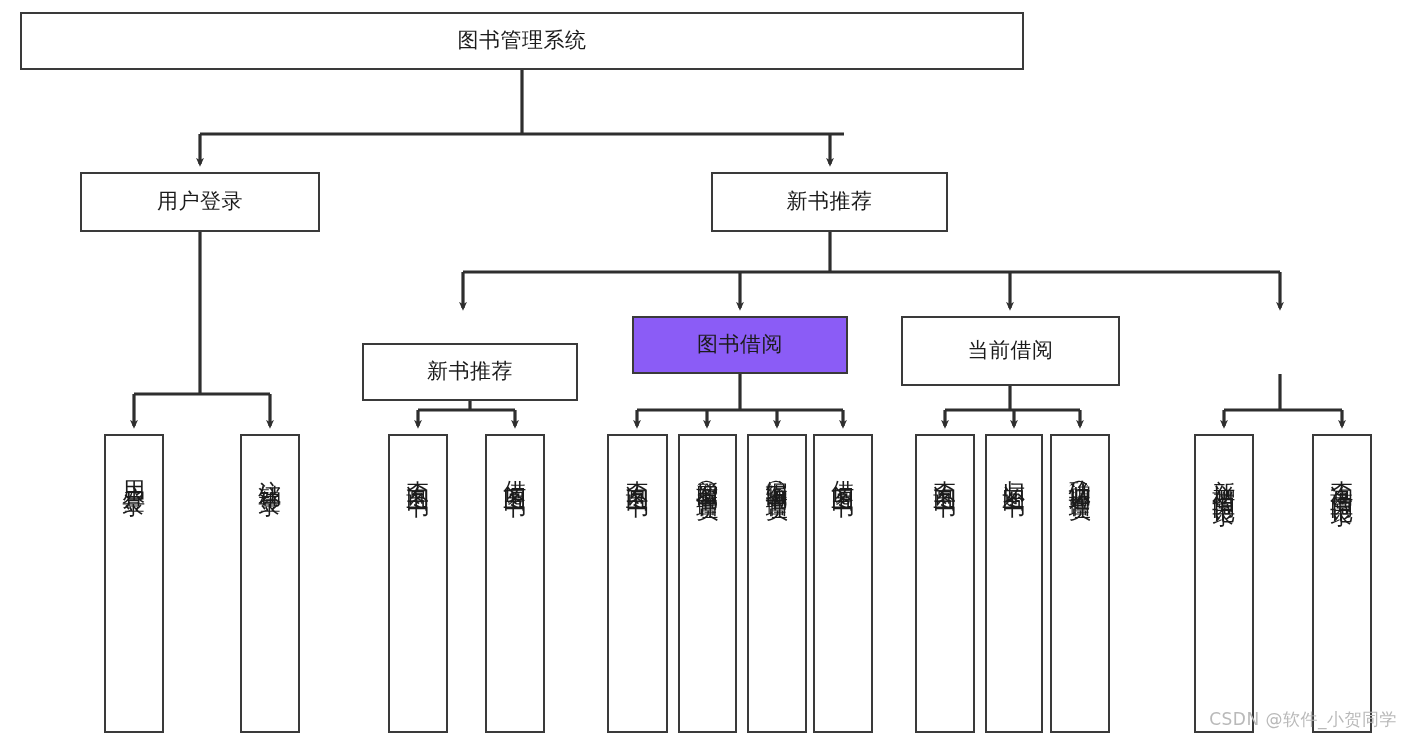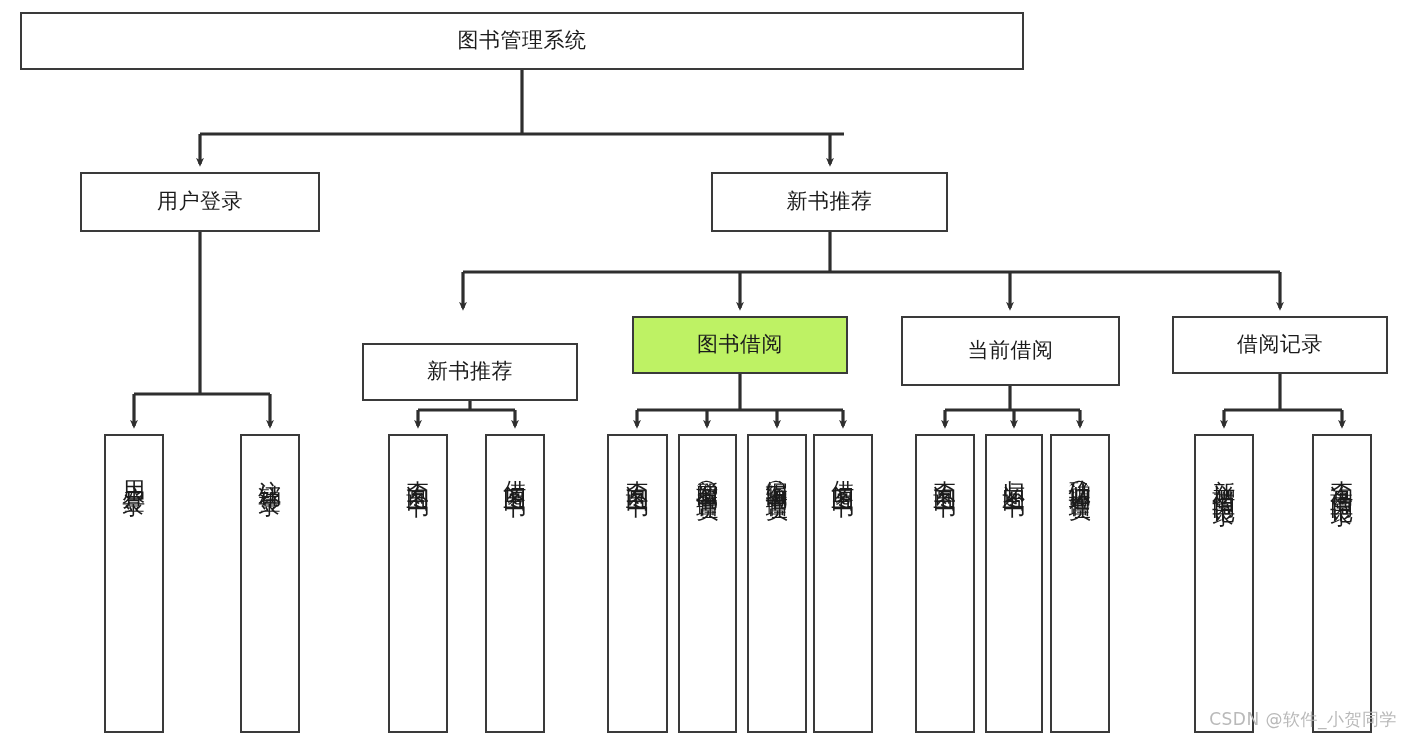--- a/index.html
+++ b/index.html
@@ -131,28 +131,25 @@
   <div class="node horiz" style="left: 80px; top: 172px; width: 240px; height: 60px; border-color: rgb(58, 58, 58); background: rgb(255, 255, 255); color: rgb(27, 27, 27);">
     <span class="label">用户登录</span>
   </div>
   <div class="node horiz" style="left: 711px; top: 172px; width: 237px; height: 60px; border-color: rgb(58, 58, 58); background: rgb(255, 255, 255); color: rgb(27, 27, 27);">
     <span class="label">新书推荐</span>
   </div>
 
   <div class="node horiz" style="left: 362px; top: 316px; width: 216px; height: 58px; border-color: rgb(58, 58, 58); background: rgb(255, 255, 255); color: rgb(27, 27, 27); margin-top: 27px;">
     <span class="label">新书推荐</span>
   </div>
-  <div class="node horiz" style="left: 632px; top: 316px; width: 216px; height: 58px; border-color: rgb(58, 58, 58); background: #bef264; color: rgb(27, 27, 27);">
+  <div class="node horiz" style="left: 632px; top: 316px; width: 216px; height: 58px; border-color: rgb(58, 58, 58); background: #8b5cf6; color: rgb(27, 27, 27);">
     <span class="label">图书借阅</span>
   </div>
   <div class="node horiz" style="left: 901px; top: 316px; width: 219px; height: 70px; border-color: rgb(58, 58, 58); background: rgb(255, 255, 255); color: rgb(27, 27, 27);">
     <span class="label">当前借阅</span>
-  </div>
-  <div class="node horiz" style="left: 1172px; top: 316px; width: 216px; height: 58px; border-color: rgb(58, 58, 58); background: rgb(255, 255, 255); color: rgb(27, 27, 27);">
-    <span class="label">借阅记录</span>
   </div>
 
   <div class="node vert" style="left: 104px; top: 434px; width: 60px; height: 299px; border-color: rgb(58, 58, 58); background: rgb(255, 255, 255); color: rgb(27, 27, 27);">
     <span class="label">用户登录</span>
   </div>
   <div class="node vert" style="left: 240px; top: 434px; width: 60px; height: 299px; border-color: rgb(58, 58, 58); background: rgb(255, 255, 255); color: rgb(27, 27, 27);">
     <span class="label">注销登录</span>
   </div>
   <div class="node vert" style="left: 388px; top: 434px; width: 60px; height: 299px; border-color: rgb(58, 58, 58); background: rgb(255, 255, 255); color: rgb(27, 27, 27);">
     <span class="label">查询图书</span>

